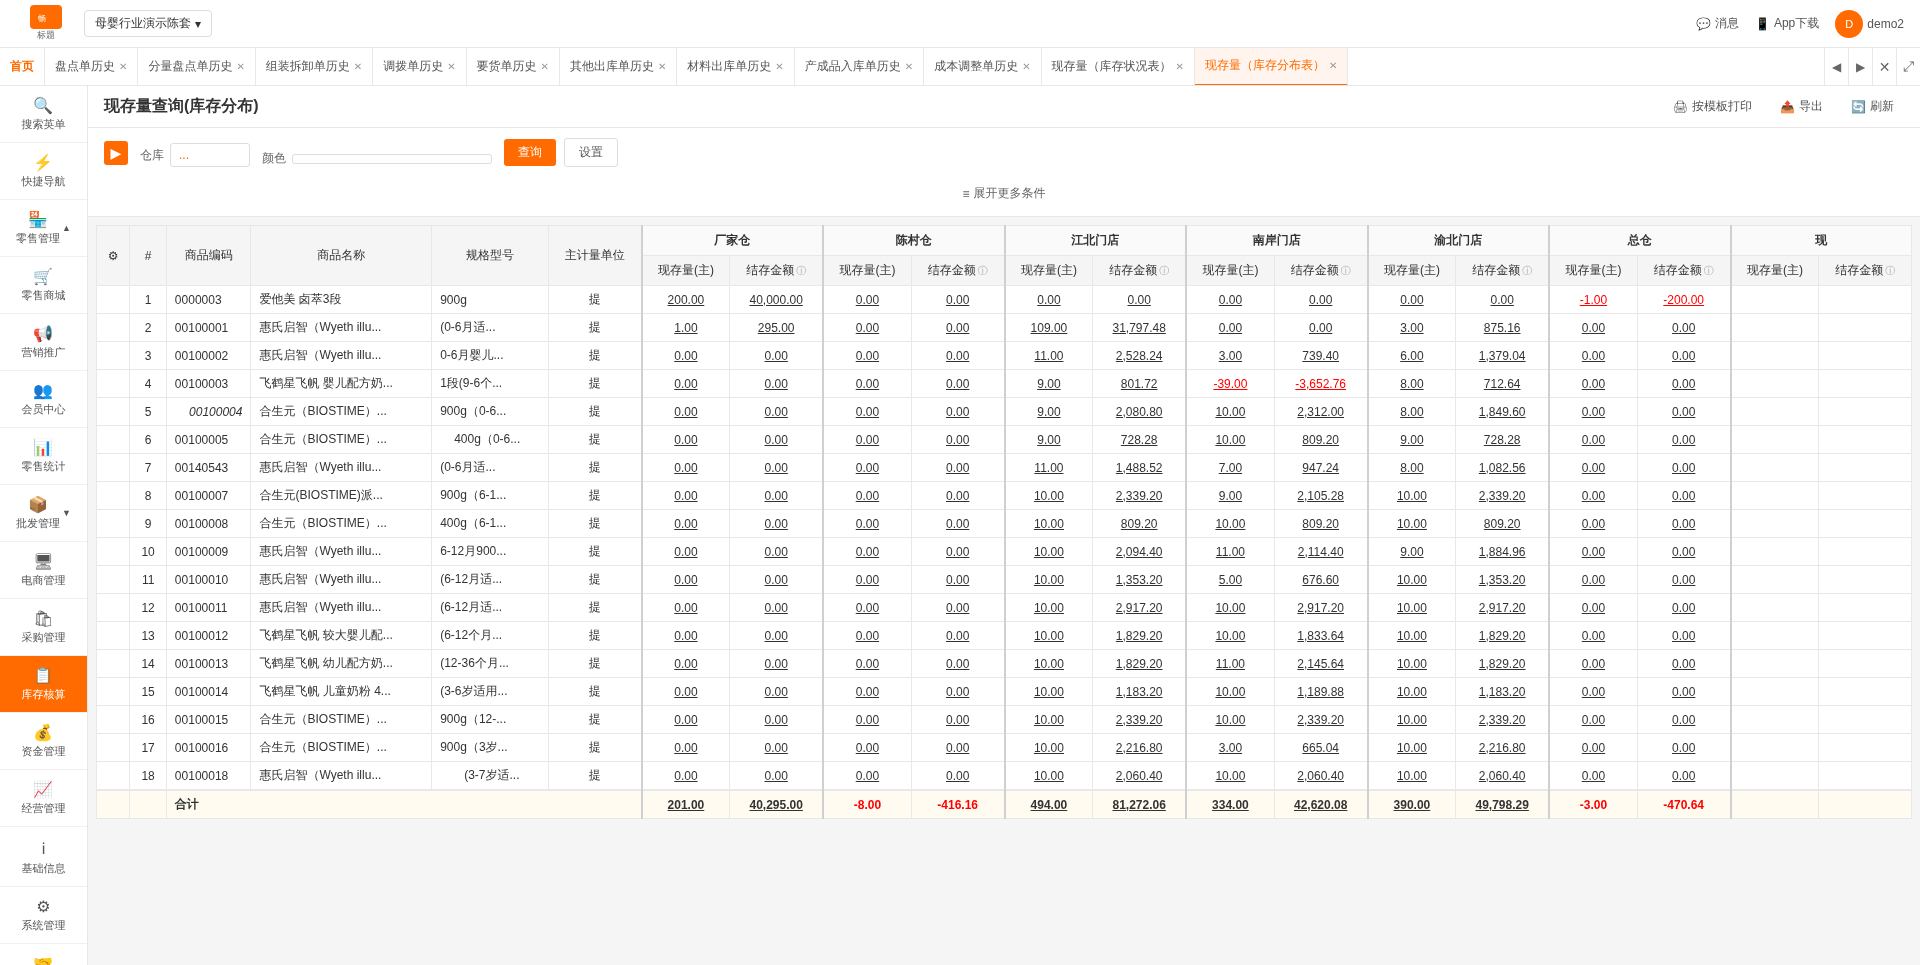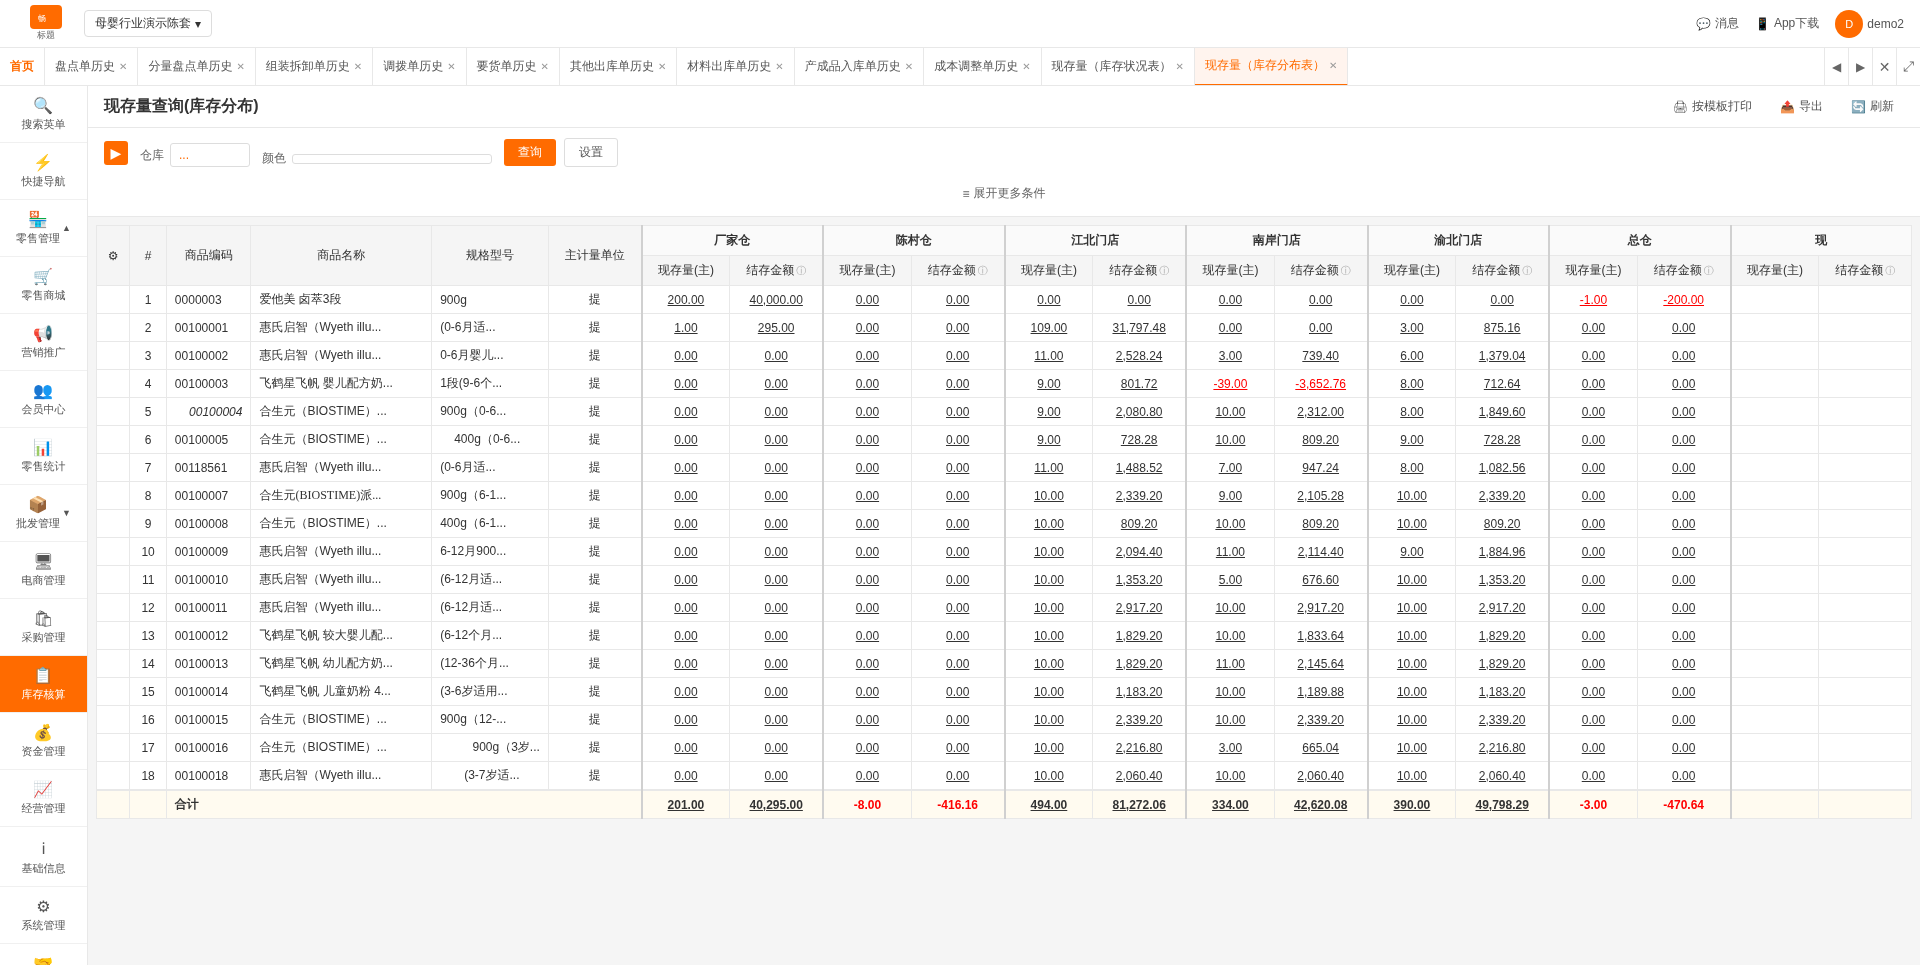--- a/index.html
+++ b/index.html
@@ -467,21 +467,21 @@
     <td class="num group-start">9.00</td>
     <td class="num">728.28</td>
     <td class="num group-start">0.00</td>
     <td class="num">0.00</td>
     <td class="num group-start"></td>
     <td class="num"></td>
   </tr>
               <tr>
     <td></td>
     <td>7</td>
-    <td style="text-align:left;">00118561</td>
+    <td style="text-align:left;">00140543</td>
     <td style="text-align:left; max-width:160px; overflow:hidden; text-overflow:ellipsis;">惠氏启智（Wyeth illu...</td>
     <td style="text-align:left;">(0-6月适...</td>
     <td>提</td>
     <td class="num group-start">0.00</td>
     <td class="num">0.00</td>
     <td class="num group-start">0.00</td>
     <td class="num">0.00</td>
     <td class="num group-start">11.00</td>
     <td class="num">1,488.52</td>
     <td class="num group-start">7.00</td>
@@ -490,21 +490,21 @@
     <td class="num">1,082.56</td>
     <td class="num group-start">0.00</td>
     <td class="num">0.00</td>
     <td class="num group-start"></td>
     <td class="num"></td>
   </tr>
               <tr>
     <td></td>
     <td>8</td>
     <td style="text-align:left;">00100007</td>
-    <td style="text-align:left; max-width:160px; overflow:hidden; text-overflow:ellipsis;font-family:Liberation Serif, serif;">合生元(BIOSTIME)派...</td>
+    <td style="text-align:left; max-width:160px; overflow:hidden; text-overflow:ellipsis;">合生元(BIOSTIME)派...</td>
     <td style="text-align:left;">900g（6-1...</td>
     <td>提</td>
     <td class="num group-start">0.00</td>
     <td class="num">0.00</td>
     <td class="num group-start">0.00</td>
     <td class="num">0.00</td>
     <td class="num group-start">10.00</td>
     <td class="num">2,339.20</td>
     <td class="num group-start">9.00</td>
     <td class="num">2,105.28</td>
@@ -689,21 +689,21 @@
     <td class="num group-start">0.00</td>
     <td class="num">0.00</td>
     <td class="num group-start"></td>
     <td class="num"></td>
   </tr>
               <tr>
     <td></td>
     <td>17</td>
     <td style="text-align:left;">00100016</td>
     <td style="text-align:left; max-width:160px; overflow:hidden; text-overflow:ellipsis;">合生元（BIOSTIME）...</td>
-    <td style="text-align:right;">900g（3岁...</td>
+    <td style="text-align:left;">900g（3岁...</td>
     <td>提</td>
     <td class="num group-start">0.00</td>
     <td class="num">0.00</td>
     <td class="num group-start">0.00</td>
     <td class="num">0.00</td>
     <td class="num group-start">10.00</td>
     <td class="num">2,216.80</td>
     <td class="num group-start">3.00</td>
     <td class="num">665.04</td>
     <td class="num group-start">10.00</td>

